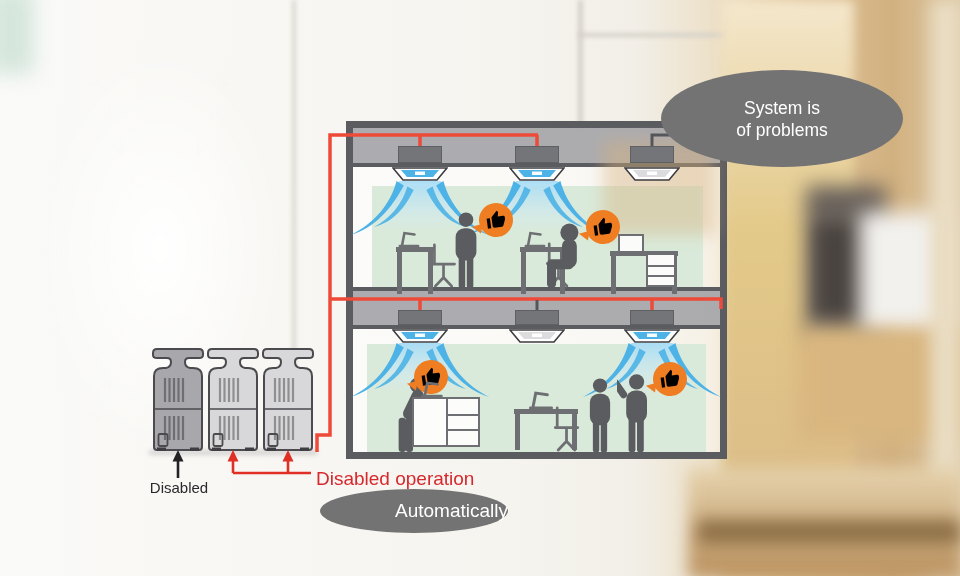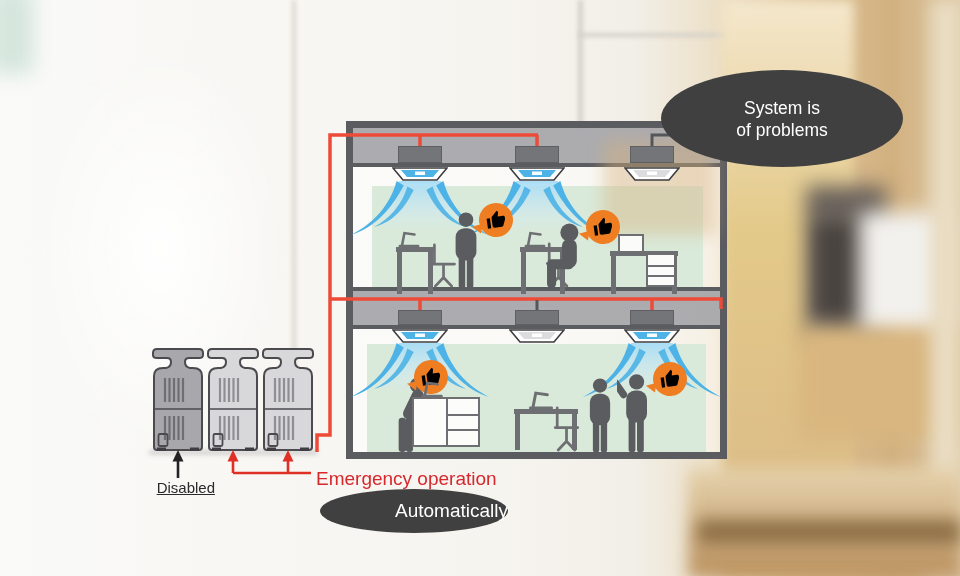--- a/index.html
+++ b/index.html
@@ -91,23 +91,23 @@
   .odu .shell{stroke:var(--odu_outline);stroke-width:2;}
   .odu-act .shell{fill:#d8d8da;} .odu-dis .shell{fill:#a8a8ac;}
   .odu .divl{stroke:var(--odu_outline);stroke-width:1.5;}
   .odu-act .slat{stroke:#8f8f93;stroke-width:2.2;} .odu-dis .slat{stroke:#6f6f73;stroke-width:2.2;}
   .odu .swbox{fill:none;stroke:var(--odu_outline);stroke-width:1.8;}
   .odu .foot{fill:#3f3f43;}
   .odu-shadow{left:149px;top:450px;width:168px;height:5px;background:rgba(90,90,95,.22);filter:blur(2px);}
 
   
   .lbl{position:absolute;white-space:nowrap;}
-  .lbl-disabled{left:143px;top:479px;width:72px;text-align:right;font-size:15px;color:#2a2a2c;text-decoration:underline;}
+  .lbl-disabled{left:143px;top:479px;width:72px;text-align:center;font-size:15px;color:#2a2a2c;}
   .lbl-emergency{left:316px;top:468px;font-size:19px;color:var(--red_text);}
-  .callout{position:absolute;background:#404040;border-radius:50%;color:#fff;
+  .callout{position:absolute;background:#737373;border-radius:50%;color:#fff;
     display:flex;flex-direction:column;align-items:center;justify-content:center;text-align:center;}
   .callout-protected{left:661px;top:70px;width:242px;height:97px;font-size:17.5px;line-height:22px;}
   .callout-auto{left:320px;top:489px;width:188px;height:44px;font-size:19px;align-items:flex-end;}
 </style>
 </head>
 <body>
 
 <div class="stage">
 
   <svg width="0" height="0" style="position:absolute" aria-hidden="true">
@@ -424,21 +424,21 @@
     <line class="ab-line" x1="178" y1="478" x2="178" y2="460"></line>
     <polygon class="ab-head" points="178,450 172.5,461.5 183.5,461.5"></polygon>
     <line class="ar-line" x1="233" y1="473" x2="233" y2="460"></line>
     <polygon class="ar-head" points="233,450 227.5,461.5 238.5,461.5"></polygon>
     <line class="ar-line" x1="288" y1="473" x2="288" y2="460"></line>
     <polygon class="ar-head" points="288,450 282.5,461.5 293.5,461.5"></polygon>
     <path class="ar-line" d="M233,473 H311"></path>
   </svg>
 
   <div class="lbl lbl-disabled">Disabled</div>
-  <div class="lbl lbl-emergency">Emergency operation</div>
+  <div class="lbl lbl-emergency">Disabled operation</div>
 
   <div class="callout callout-protected">
     <span>System is</span>
     <span>of problems</span>
   </div>
   <div class="callout callout-auto">
     <span>Automatically</span>
   </div>
 
 </div>

